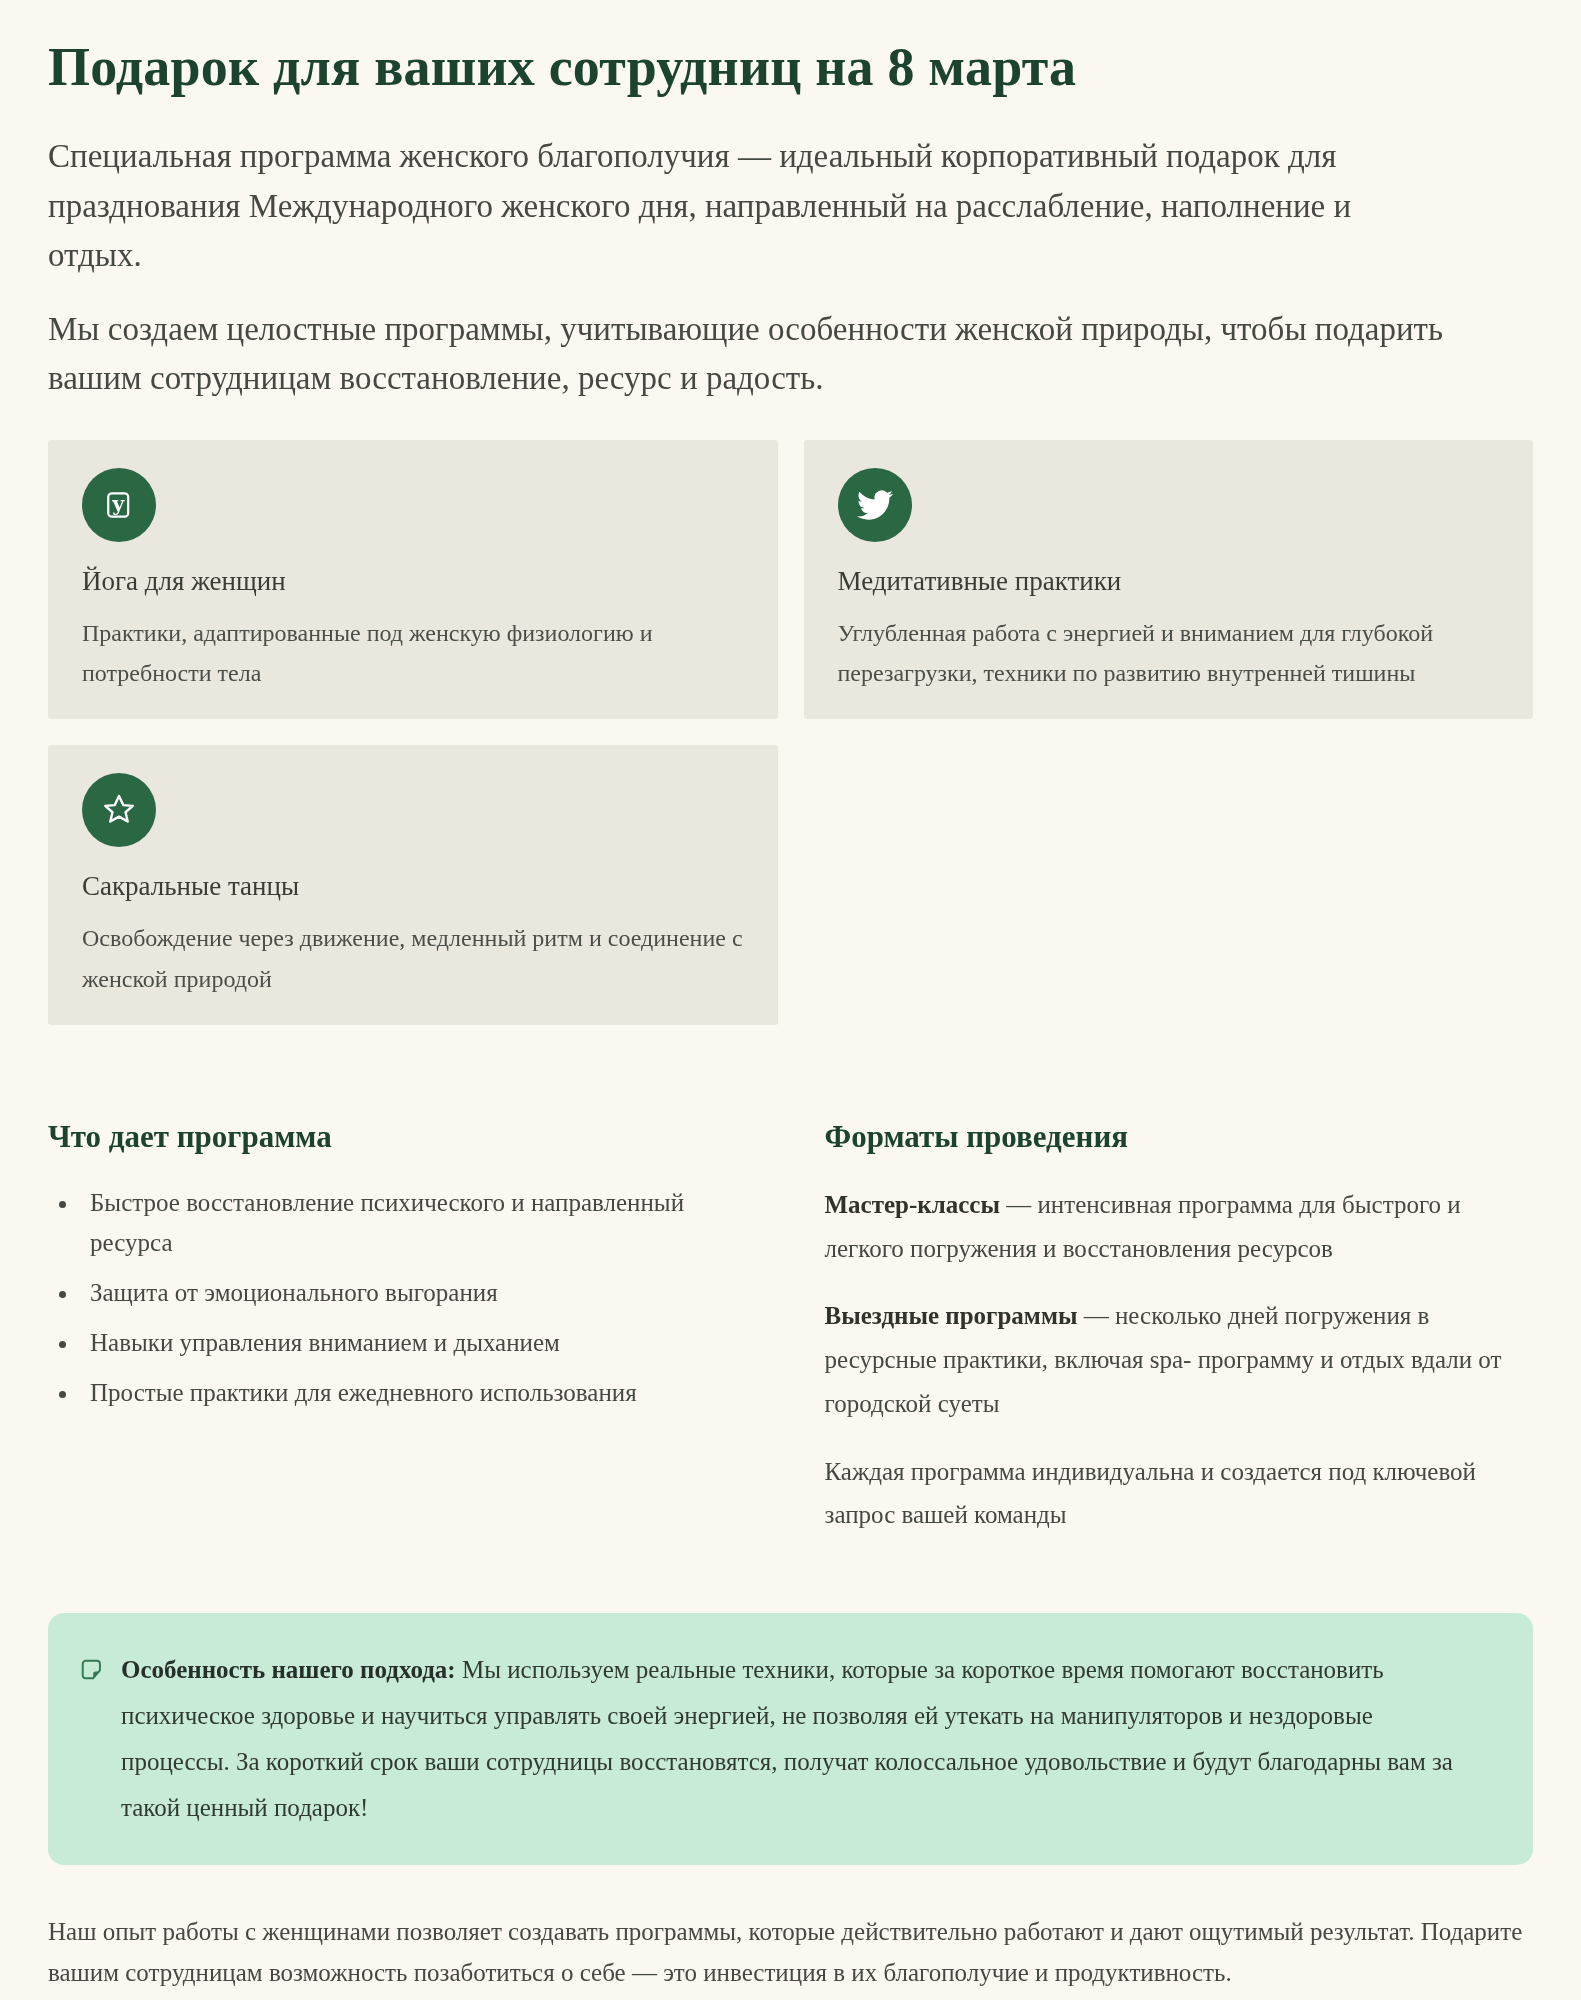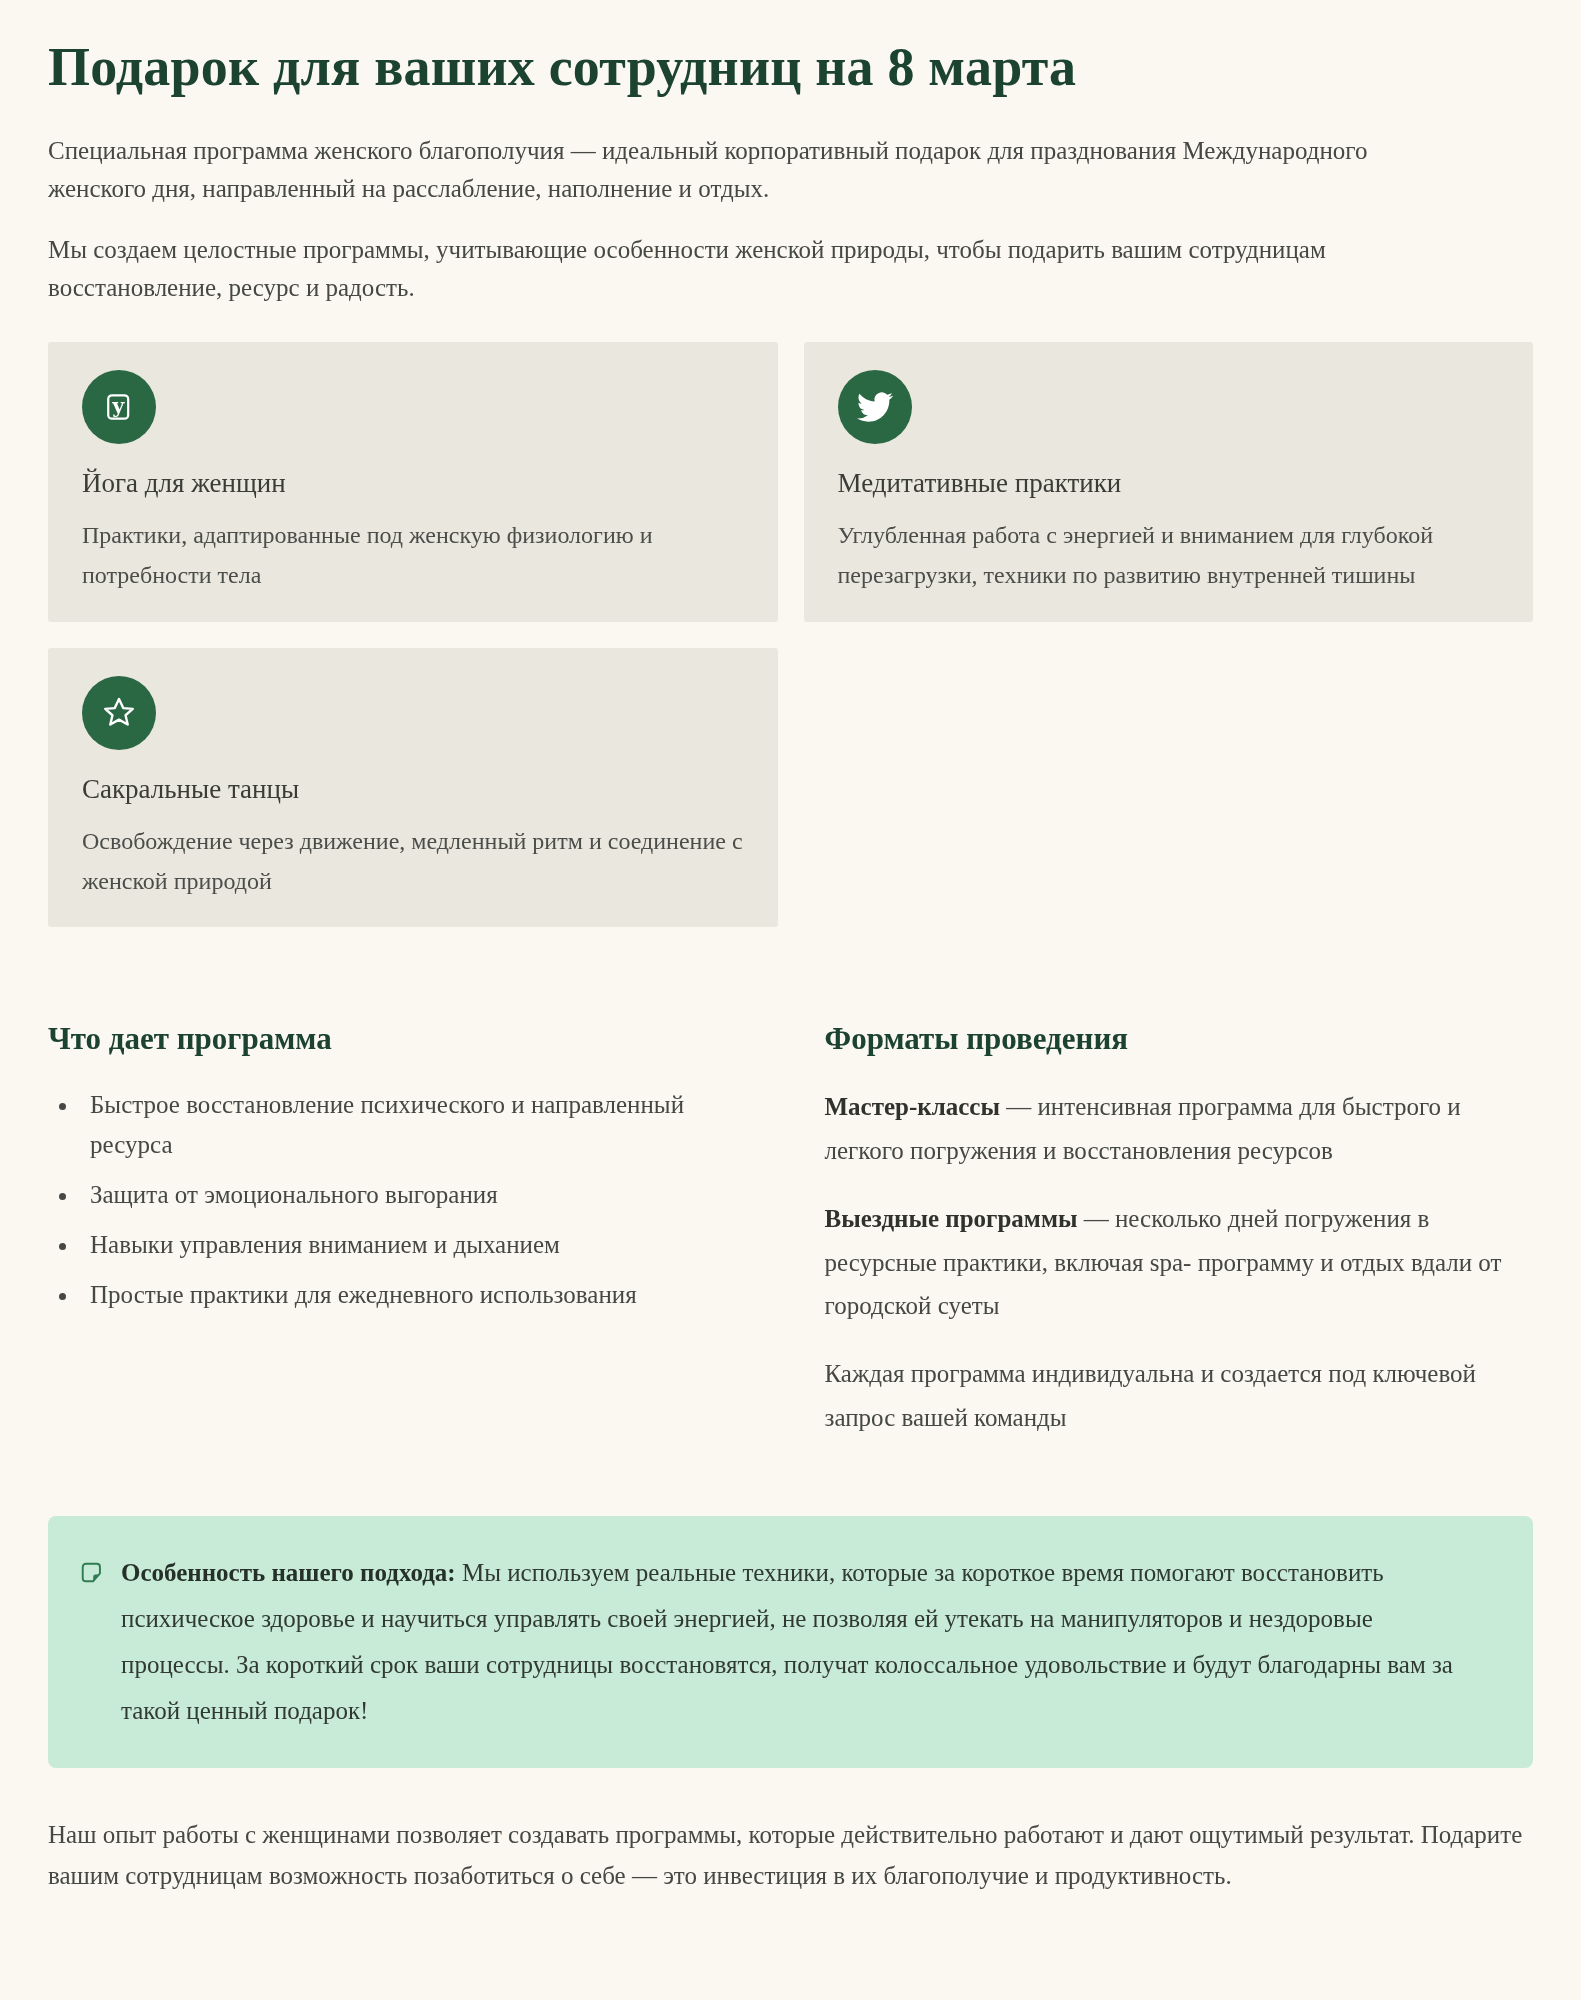--- a/index.html
+++ b/index.html
@@ -25,21 +25,21 @@
   }
   .page-title {
     font-size: 54px;
     line-height: 1.15;
     font-weight: 700;
     color: var(--brand-green, #1c432f);
     margin: 0 0 34px 0;
     letter-spacing: 0.2px;
   }
   .intro p {
-    font-size: 25px;
+    font-size: 33px;
     line-height: 1.5;
     margin: 12px 0 24px 0;
     max-width: 1400px;
   }
   .cards {
     margin-top: 36px;
     display: grid;
     grid-template-columns: 1fr 1fr;
     gap: 26px;
   }
@@ -95,21 +95,21 @@
   }
   .formats p {
     font-size: 25px;
     line-height: 1.75;
     margin: 0 0 24px 0;
   }
   .formats strong { color: #30332c; }
   .callout {
     margin-top: 52px;
     background: var(--callout-bg, #c8ebd7);
-    border-radius: 8px;
+    border-radius: 16px;
     padding: 34px 52px 34px 30px;
     display: flex;
     align-items: flex-start;
     gap: 16px;
   }
   .callout .note-icon-wrap {
     flex: 0 0 auto;
     padding-top: 9px;
   }
   .callout .callout-text {

